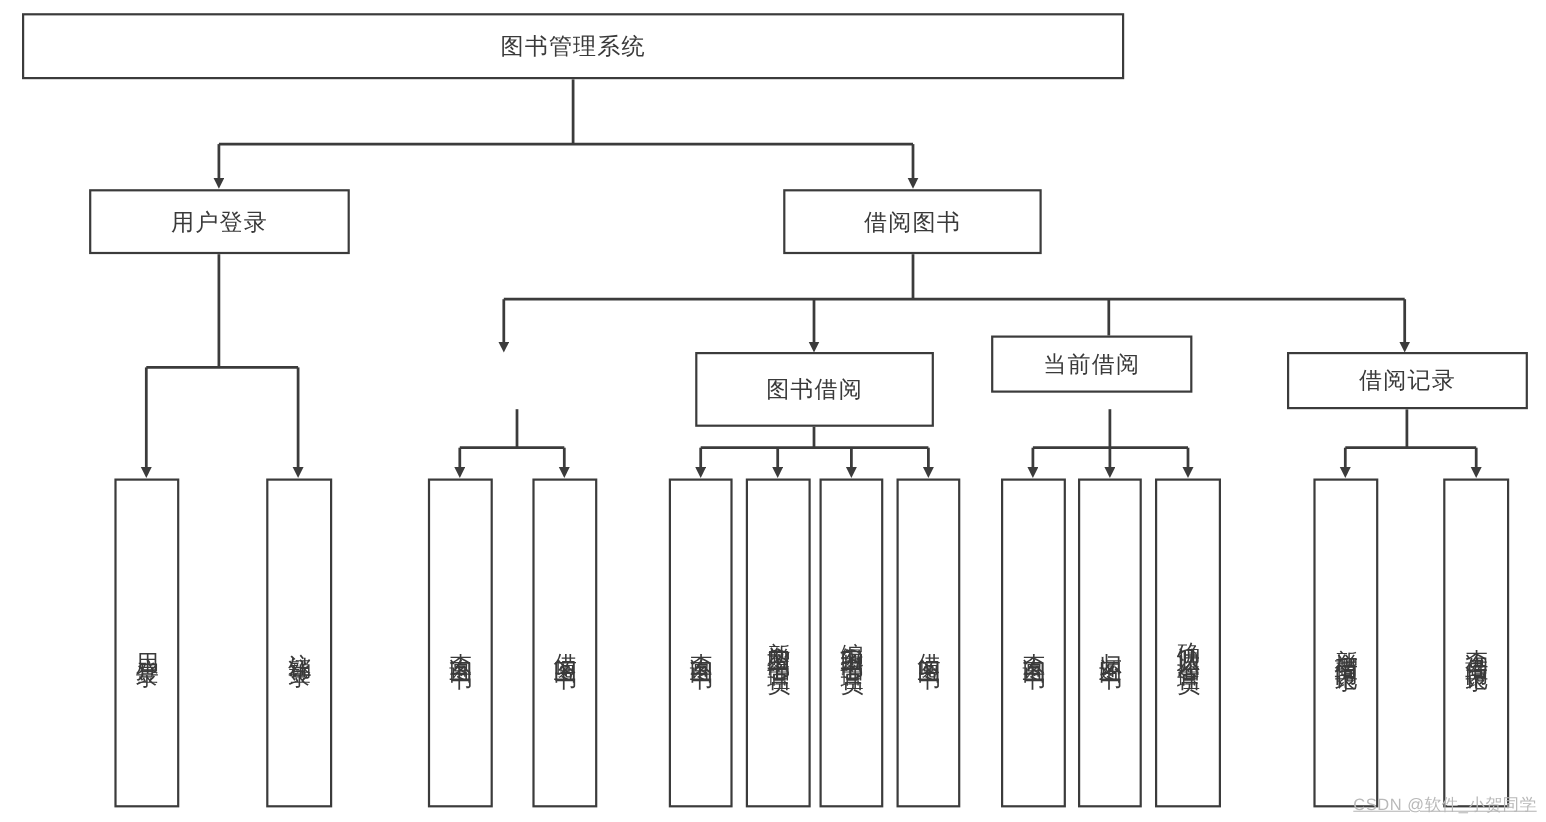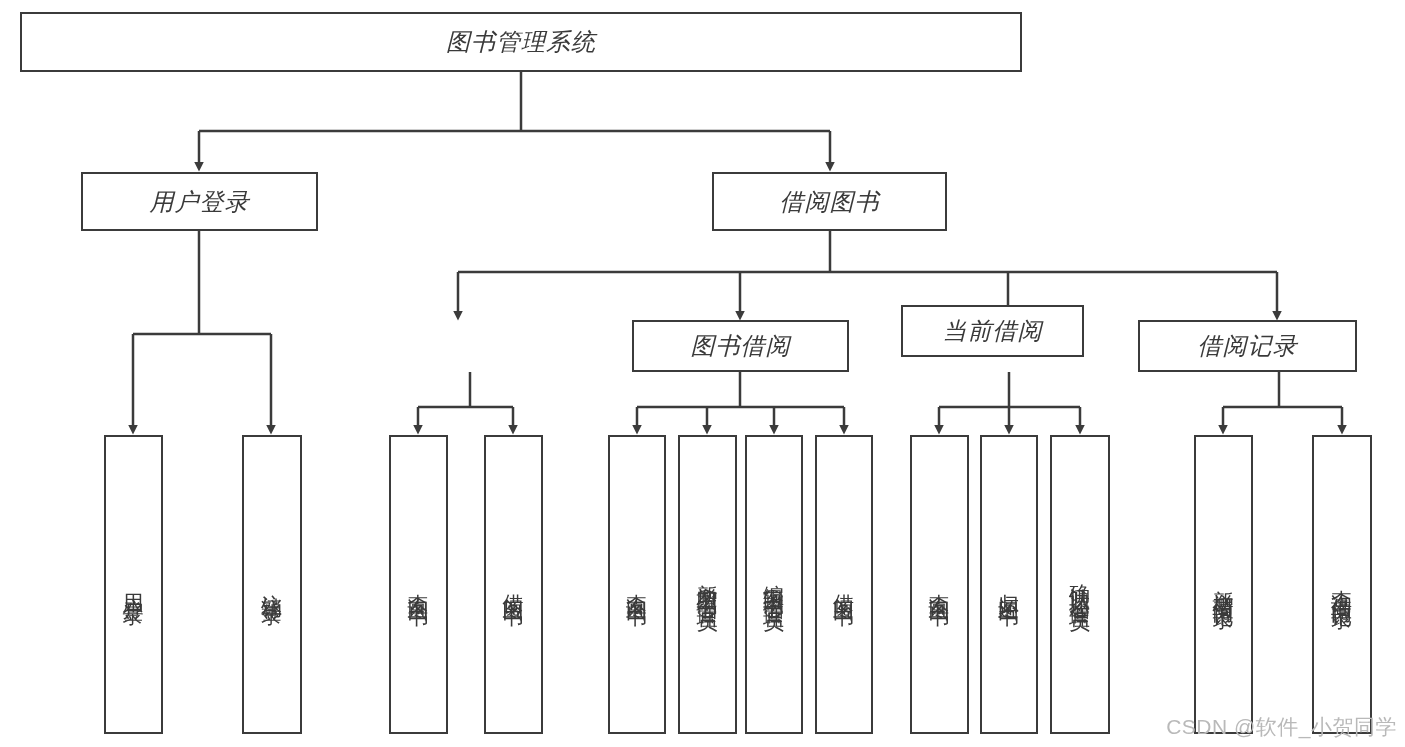--- a/index.html
+++ b/index.html
@@ -4,28 +4,28 @@
 <style>
   html,body{margin:0;padding:0;background:#ffffff;}
   body{width:1405px;height:747px;overflow:hidden;
        font-family:"Liberation Sans","DejaVu Sans",sans-serif;}
   #canvas{position:relative;width:1405px;height:747px;background:#fff;}
   svg#wires{position:absolute;left:0;top:0;width:1405px;height:747px;pointer-events:none;}
 
   .node{position:absolute;box-sizing:border-box;background:#ffffff;
         border:2.5px solid #3b3b3b;display:flex;align-items:center;
         justify-content:center;color:#3a3a3a;}
-  .node.h{font-size:24px;letter-spacing:1px;white-space:nowrap;font-style:italic;}
+  .node.h{font-size:21px;letter-spacing:1px;white-space:nowrap;}
   .node.v{writing-mode:vertical-rl;text-orientation:upright;
           font-size:21px;letter-spacing:4px;line-height:1;
           padding:6px 0;align-items:center;justify-content:center;}
   .node.v span{writing-mode:vertical-rl;text-orientation:upright;}
 
-  #watermark{position:absolute;right:8px;bottom:6px;font-size:21px;
-             color:#b9b9b9;white-space:nowrap;letter-spacing:0.5px;}
+  #watermark{position:absolute;right:8px;bottom:6px;font-size:15px;
+             color:#b9b9b9;white-space:nowrap;letter-spacing:0.5px;text-decoration:underline;}
 </style>
 </head>
 <body>
 
 <div id="canvas">
 
   <svg id="wires" viewBox="0 0 1405 747">
     <defs>
       <marker id="ar" markerWidth="12" markerHeight="12" refX="1.5" refY="5" orient="auto" markerUnits="userSpaceOnUse">
         <path d="M0,0 L10,5 L0,10 z" fill="#3b3b3b"></path>
@@ -79,27 +79,27 @@
     <span>图书管理系统</span>
   </div>
 
   <div class="node h" style="left:81px;top:172px;width:237px;height:59px;">
     <span>用户登录</span>
   </div>
   <div class="node h" style="left:712px;top:172px;width:235px;height:59px;">
     <span>借阅图书</span>
   </div>
 
-  <div class="node h" style="left:632px;top:320px;width:217px;height:52px;">
+  <div class="node h" style="left:632px;top:320px;width:217px;height:68px;">
     <span>图书借阅</span>
   </div>
   <div class="node h" style="left:901px;top:305px;width:183px;height:52px;">
     <span>当前借阅</span>
   </div>
-  <div class="node h" style="left:1138px;top:320px;width:219px;height:52px;">
+  <div class="node h" style="left:1170px;top:320px;width:219px;height:52px;">
     <span>借阅记录</span>
   </div>
 
   <div class="node v" style="left:104px;top:435px;width:59px;height:299px;">
     <span>用户登录</span>
   </div>
   <div class="node v" style="left:242px;top:435px;width:60px;height:299px;">
     <span>注销登录</span>
   </div>
 

